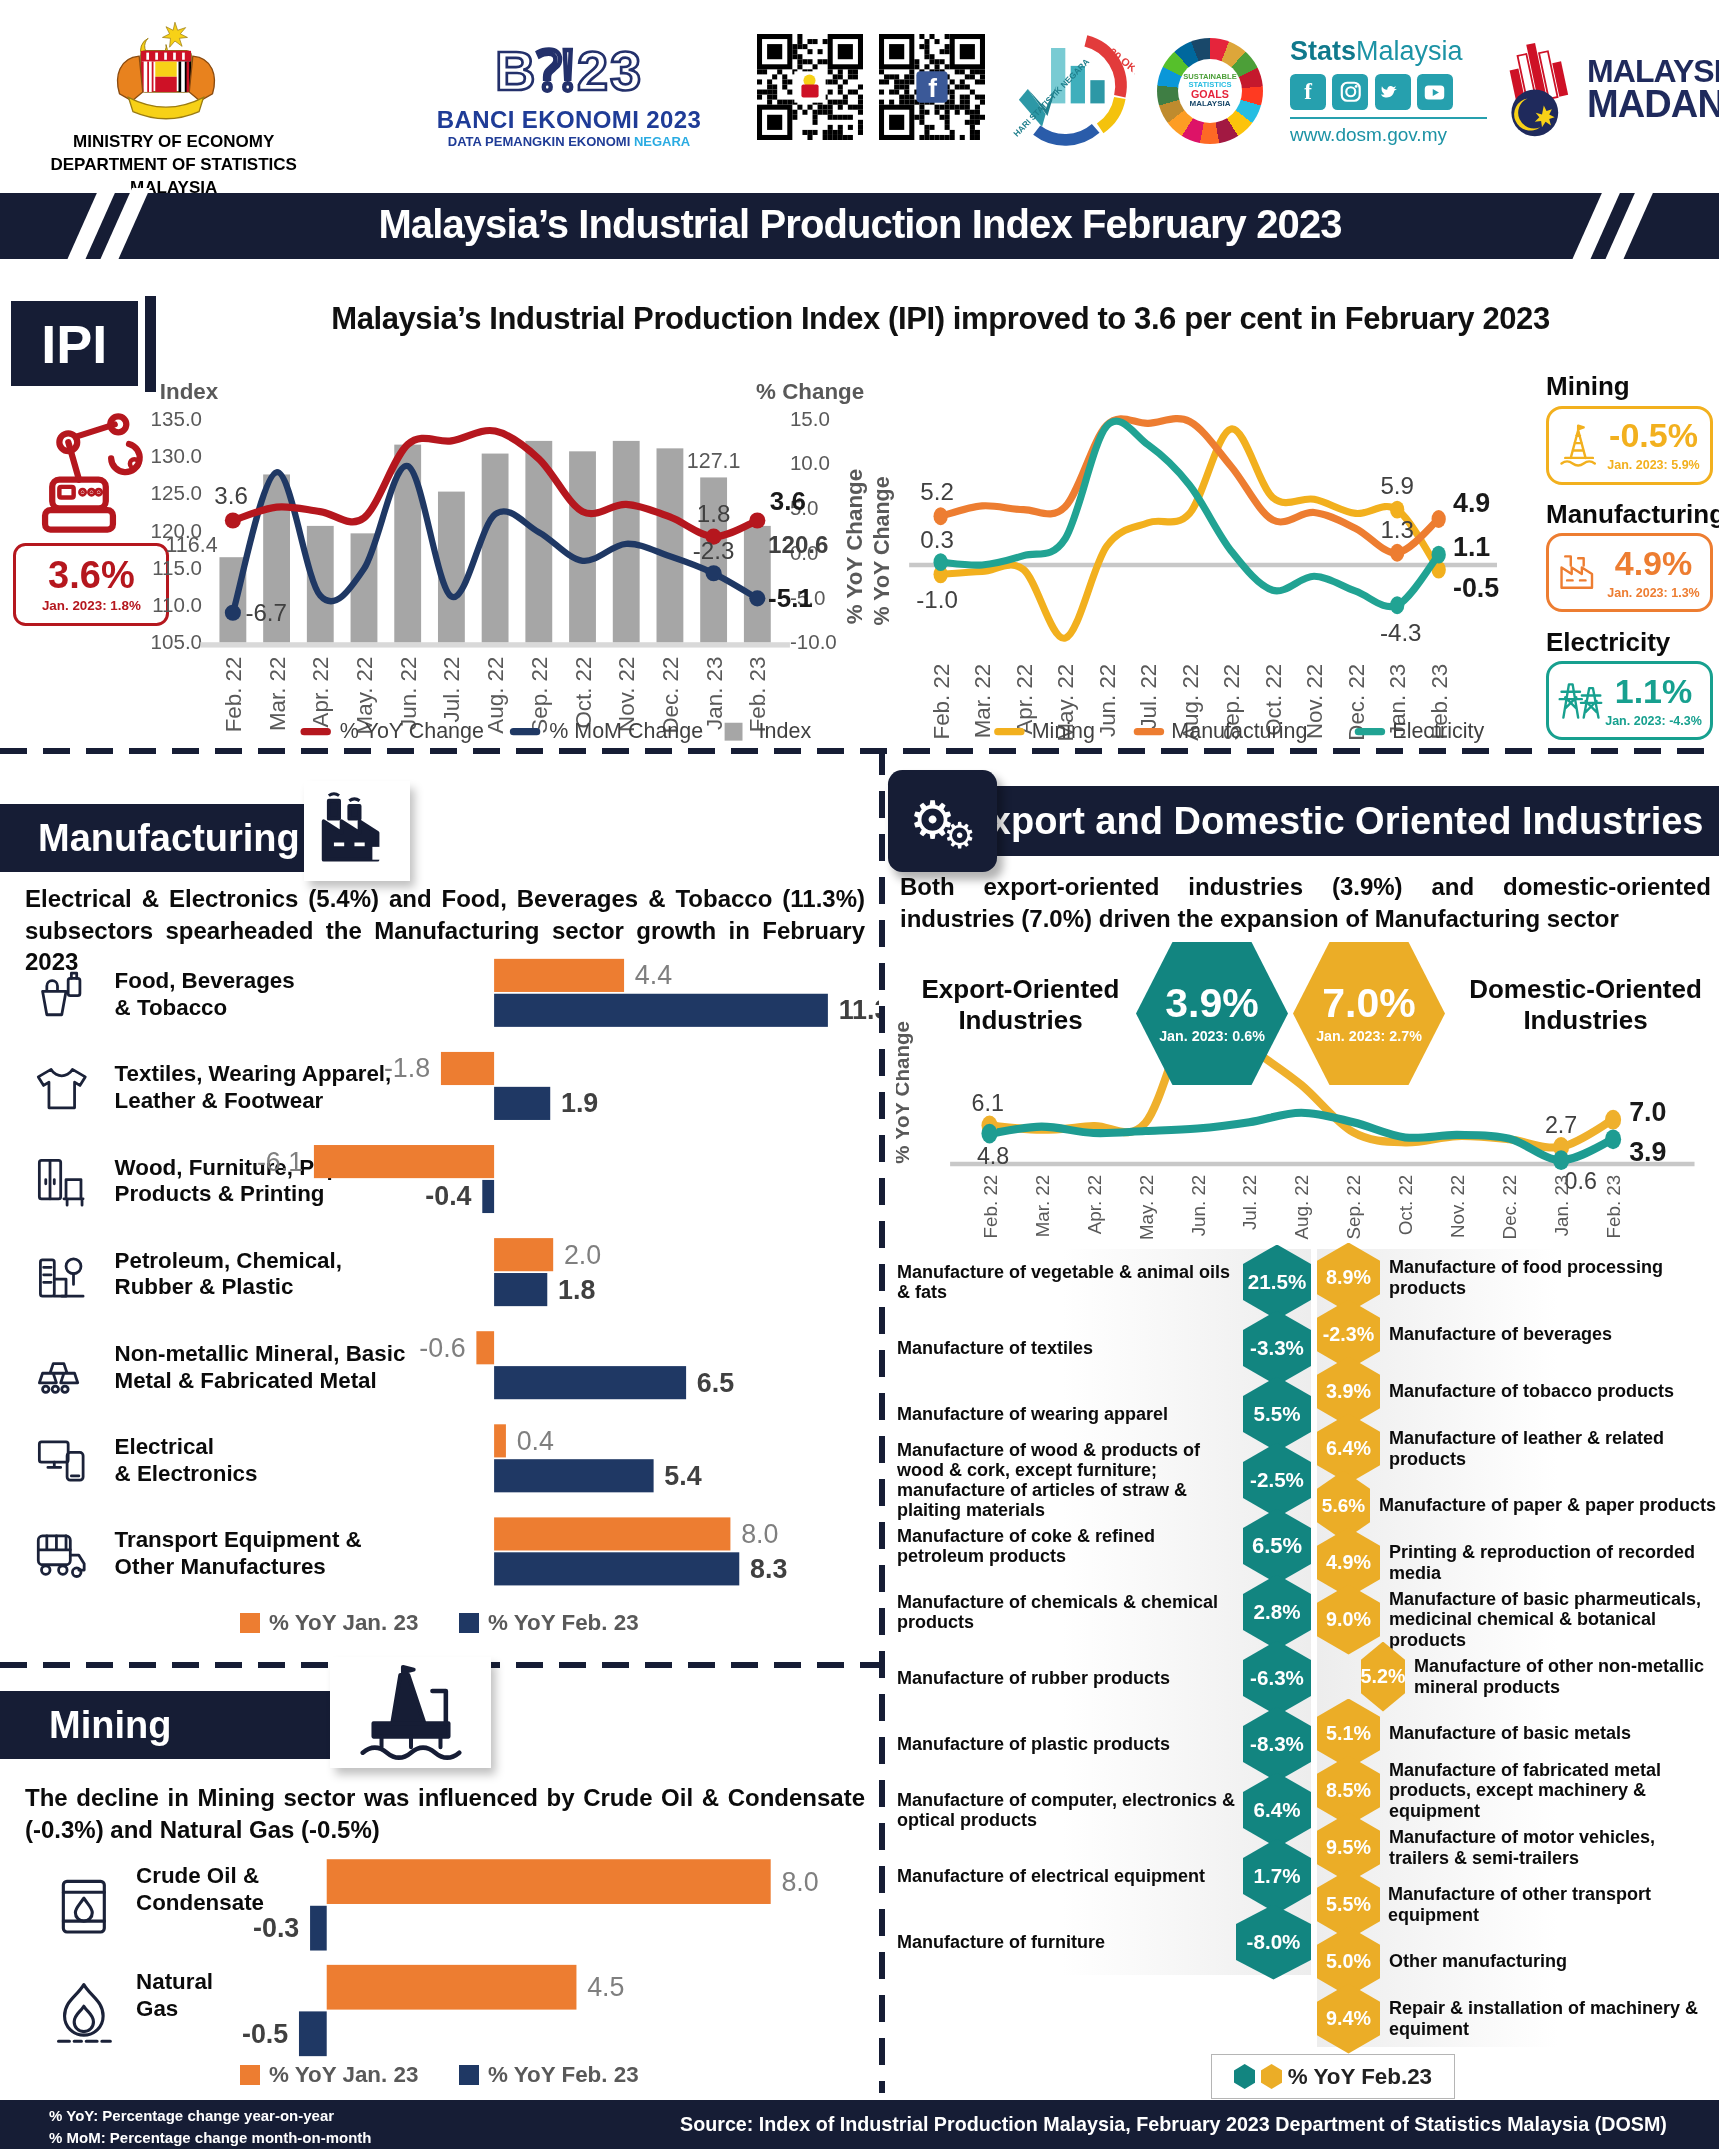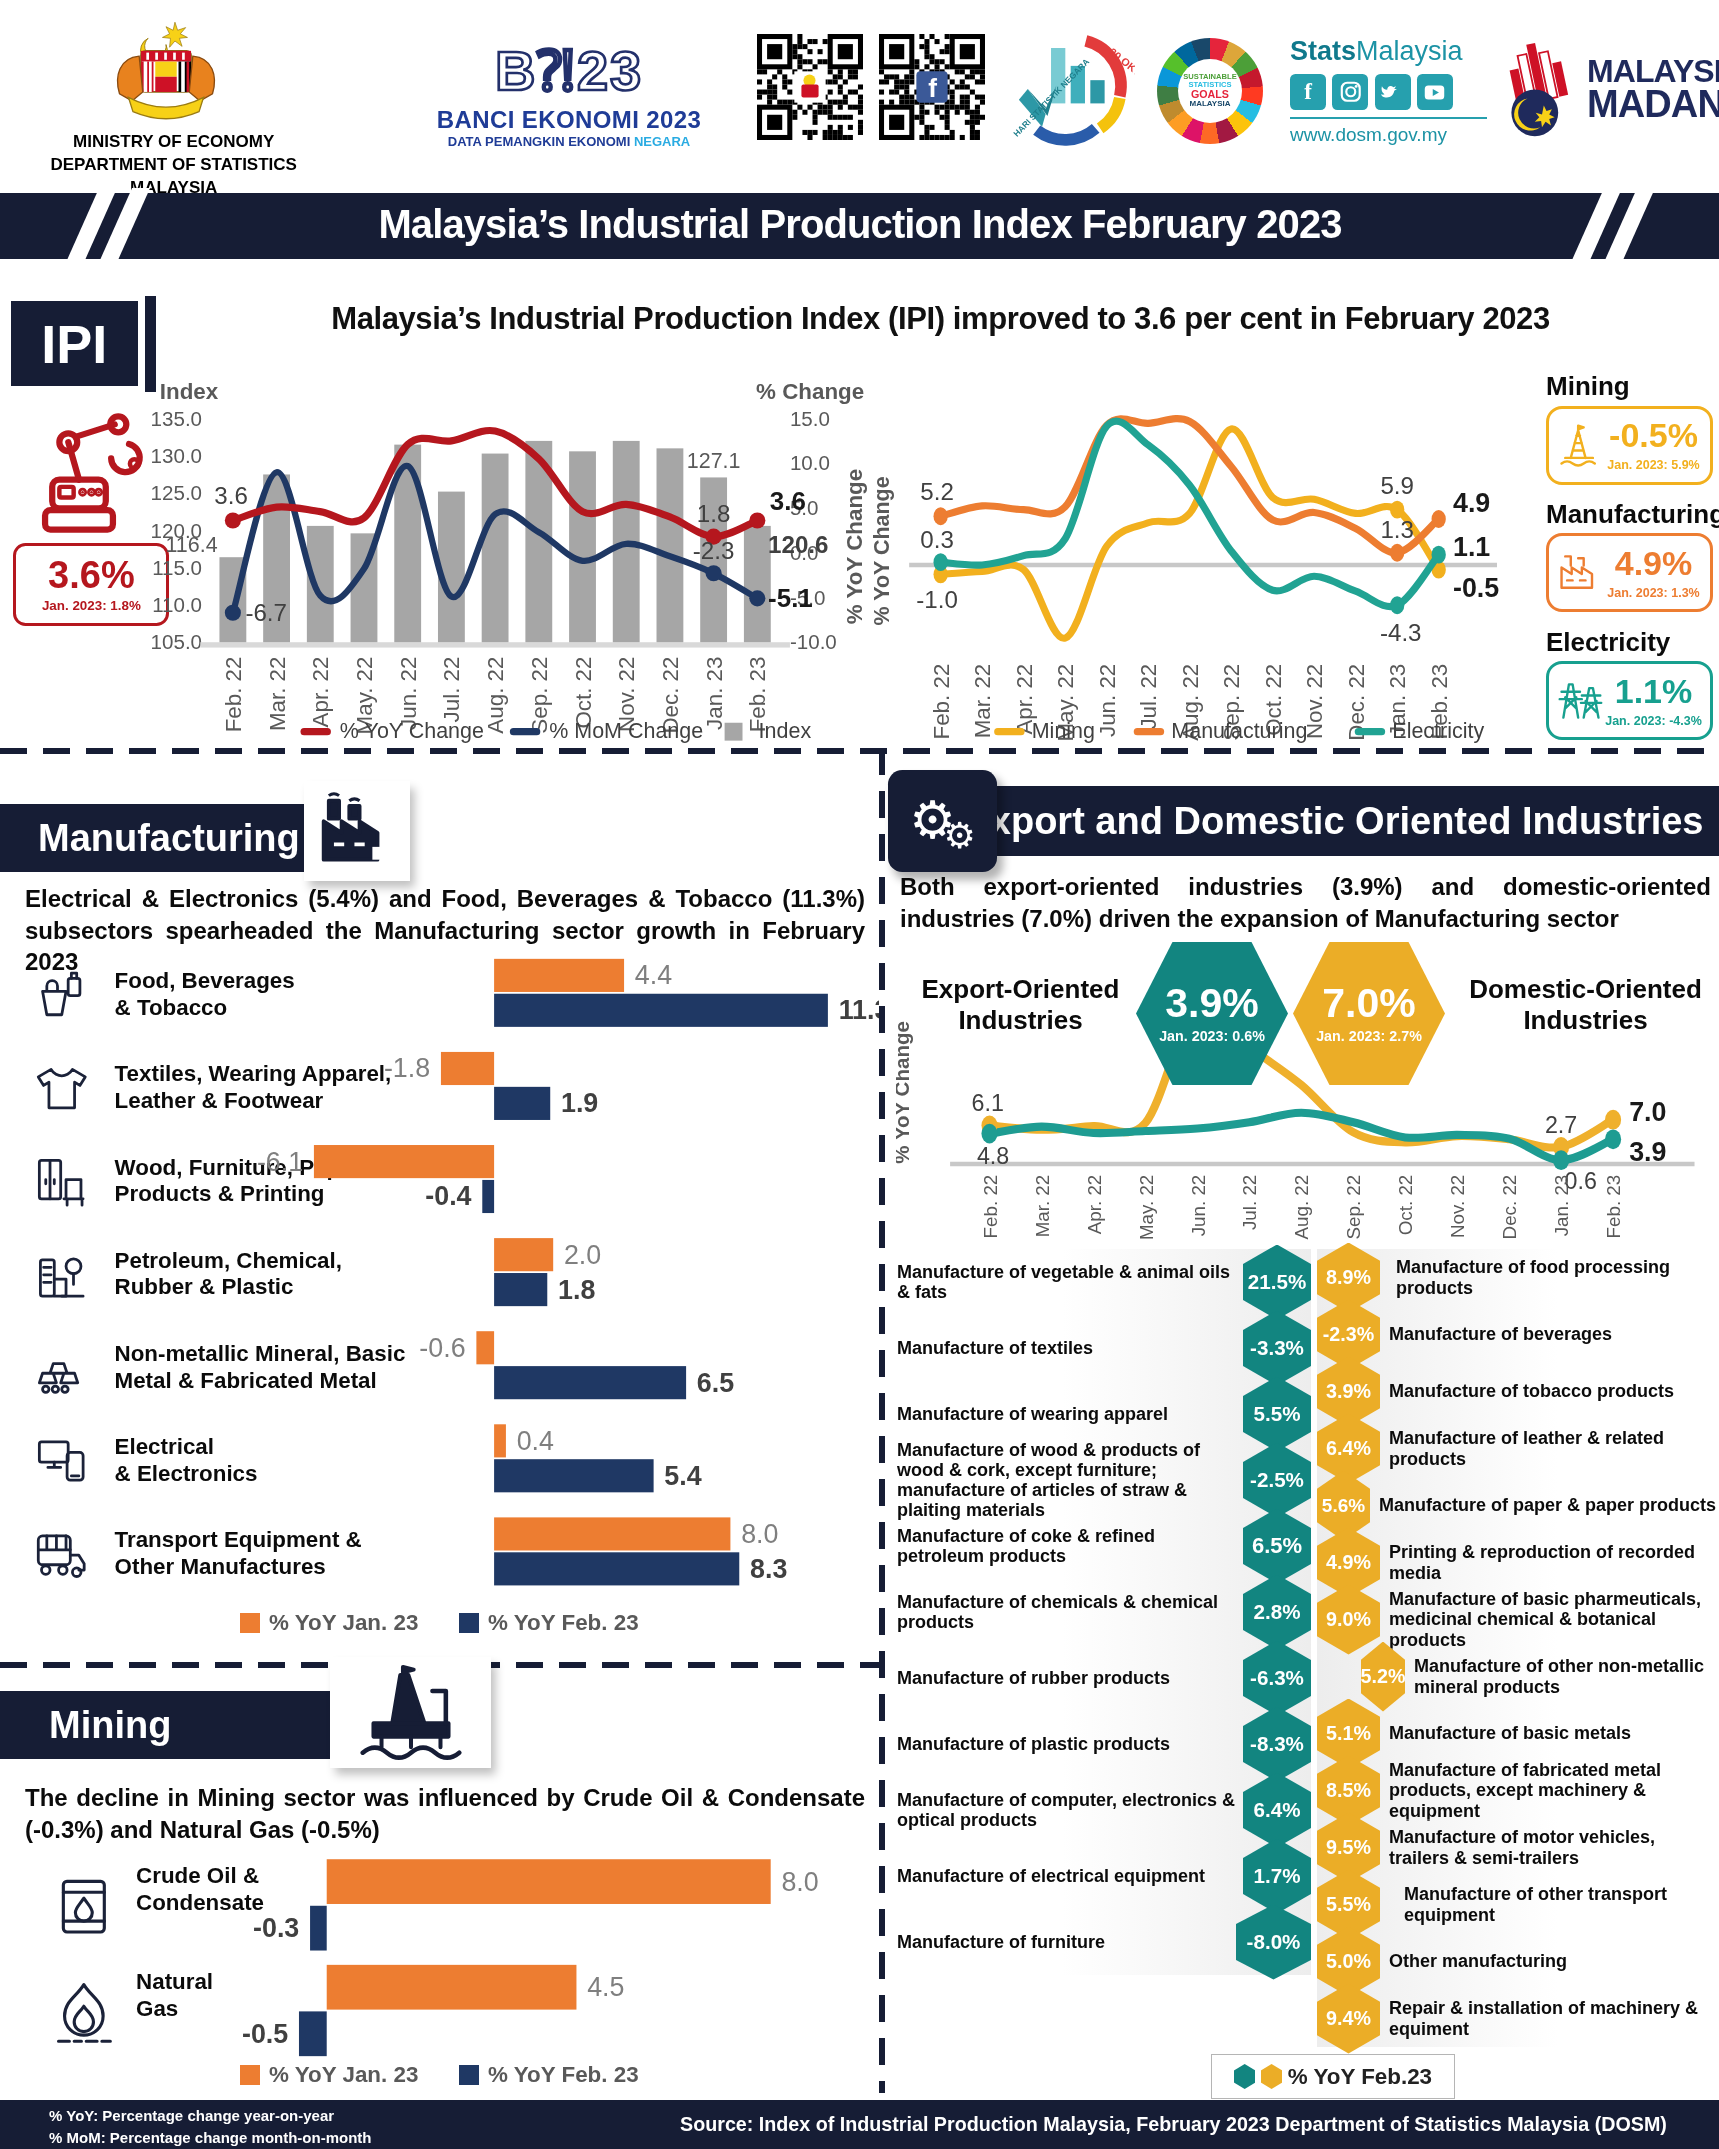--- a/index.html
+++ b/index.html
@@ -928,21 +928,21 @@
       <div class="hl-row" style="height: 66px; background: linear-gradient(90deg, rgba(236, 236, 236, 0) 40%, rgba(222, 222, 222, 0.55) 100%);">
         <div class="hl-label" style="flex: 1 1 0%; padding-right: 7.2px;">Manufacture of electrical equipment</div>
         <div class="hexsm" style="width: 68px; height: 75px; background: rgb(18, 133, 128); font-size: 20.6px;">1.7%</div>
       </div>
       <div class="hl-row" style="height: 66px; background: linear-gradient(90deg, rgba(236, 236, 236, 0) 40%, rgba(222, 222, 222, 0.55) 100%);">
         <div class="hl-label" style="flex: 1 1 0%; padding-right: 7.2px;">Manufacture of furniture</div>
         <div class="hexsm" style="width: 75px; height: 75px; background: rgb(18, 133, 128); font-size: 20.6px;">-8.0%</div>
       </div>
     </div>
   <div id="hex-right" class="abs hl-col" style="left:1317px;top:1249px;width:401px;height:797px;">
-      <div class="hl-row" style="height: 57px; background: linear-gradient(270deg, rgba(236, 236, 236, 0) 40%, rgba(222, 222, 222, 0.55) 100%); gap: 7px;">
+      <div class="hl-row" style="height: 57px; background: linear-gradient(270deg, rgba(236, 236, 236, 0) 40%, rgba(222, 222, 222, 0.55) 100%);">
         <div class="hexsm" style="width: 63px; height: 70px; background: rgb(235, 173, 39); font-size: 19.7px;">8.9%</div>
         <div class="hl-label" style="flex: 1 1 0%; padding-left: 9px;">Manufacture of food processing products</div>
       </div>
       <div class="hl-row" style="height: 57px; background: linear-gradient(270deg, rgba(236, 236, 236, 0) 40%, rgba(222, 222, 222, 0.55) 100%);">
         <div class="hexsm" style="width: 63px; height: 70px; background: rgb(235, 173, 39); font-size: 19.7px;">-2.3%</div>
         <div class="hl-label" style="flex: 1 1 0%; padding-left: 9px;">Manufacture of beverages</div>
       </div>
       <div class="hl-row" style="height: 57px; background: linear-gradient(270deg, rgba(236, 236, 236, 0) 40%, rgba(222, 222, 222, 0.55) 100%);">
         <div class="hexsm" style="width: 63px; height: 70px; background: rgb(235, 173, 39); font-size: 19.7px;">3.9%</div>
         <div class="hl-label" style="flex: 1 1 0%; padding-left: 9px;">Manufacture of tobacco products</div>
@@ -974,21 +974,21 @@
       <div class="hl-row" style="height: 57px; background: linear-gradient(270deg, rgba(236, 236, 236, 0) 40%, rgba(222, 222, 222, 0.55) 100%);">
         <div class="hexsm" style="width: 63px; height: 70px; background: rgb(235, 173, 39); font-size: 19.7px;">8.5%</div>
         <div class="hl-label" style="flex: 1 1 0%; padding-left: 9px;">Manufacture of fabricated metal products, except machinery &amp; equipment</div>
       </div>
       <div class="hl-row" style="height: 57px; background: linear-gradient(270deg, rgba(236, 236, 236, 0) 40%, rgba(222, 222, 222, 0.55) 100%);">
         <div class="hexsm" style="width: 63px; height: 70px; background: rgb(235, 173, 39); font-size: 19.7px;">9.5%</div>
         <div class="hl-label" style="flex: 1 1 0%; padding-left: 9px;">Manufacture of motor vehicles, trailers &amp; semi-trailers</div>
       </div>
       <div class="hl-row" style="height: 57px; background: linear-gradient(270deg, rgba(236, 236, 236, 0) 40%, rgba(222, 222, 222, 0.55) 100%);">
         <div class="hexsm" style="width: 63px; height: 70px; background: rgb(235, 173, 39); font-size: 19.7px;">5.5%</div>
-        <div class="hl-label" style="flex: 1 1 0%; padding-left: 24px;">Manufacture of other transport equipment</div>
+        <div class="hl-label" style="flex: 1 1 0%; padding-left: 8px;">Manufacture of other transport equipment</div>
       </div>
       <div class="hl-row" style="height: 57px; background: linear-gradient(270deg, rgba(236, 236, 236, 0) 40%, rgba(222, 222, 222, 0.55) 100%);">
         <div class="hexsm" style="width: 63px; height: 70px; background: rgb(235, 173, 39); font-size: 19.7px;">5.0%</div>
         <div class="hl-label" style="flex: 1 1 0%; padding-left: 9px;">Other manufacturing</div>
       </div>
       <div class="hl-row" style="height: 57px; background: linear-gradient(270deg, rgba(236, 236, 236, 0) 40%, rgba(222, 222, 222, 0.55) 100%);">
         <div class="hexsm" style="width: 63px; height: 70px; background: rgb(235, 173, 39); font-size: 19.7px;">9.4%</div>
         <div class="hl-label" style="flex: 1 1 0%; padding-left: 9px;">Repair &amp; installation of machinery &amp; equiment</div>
       </div>
     </div>

